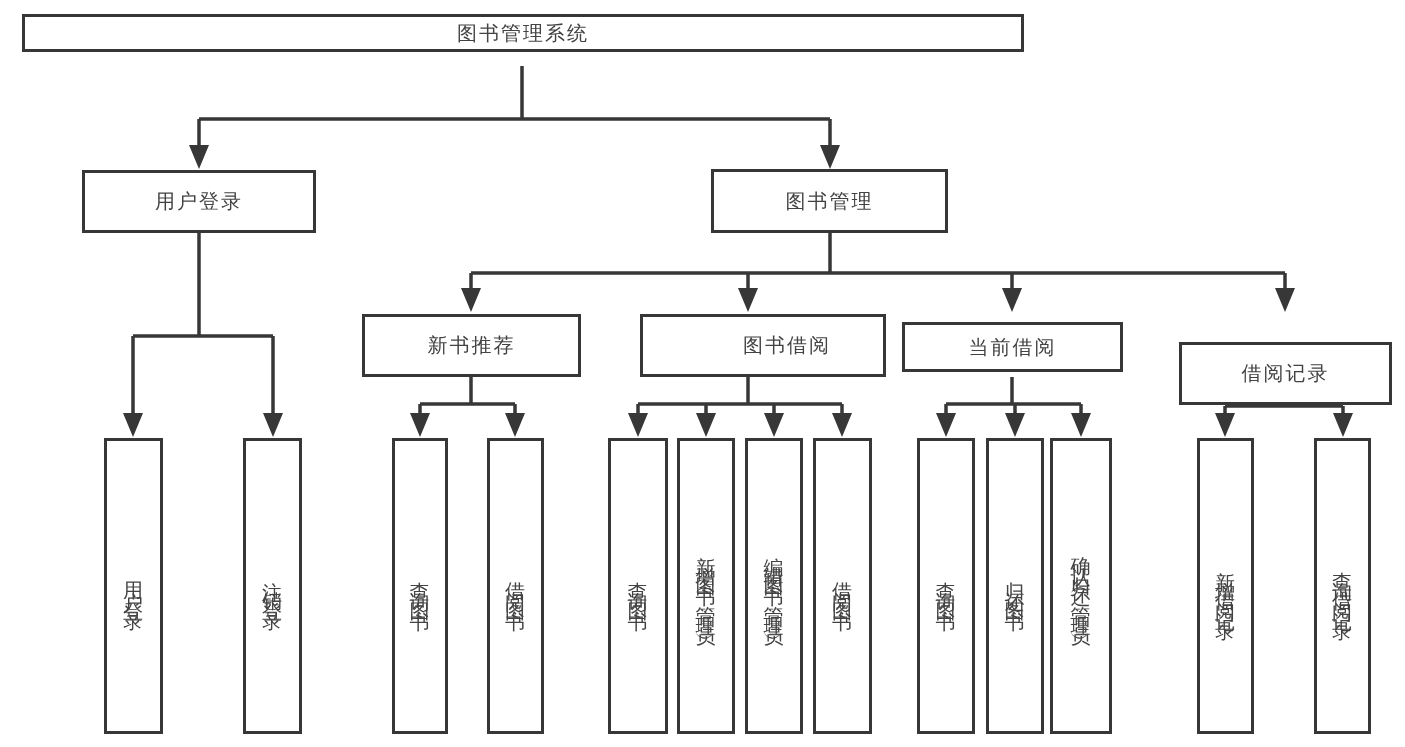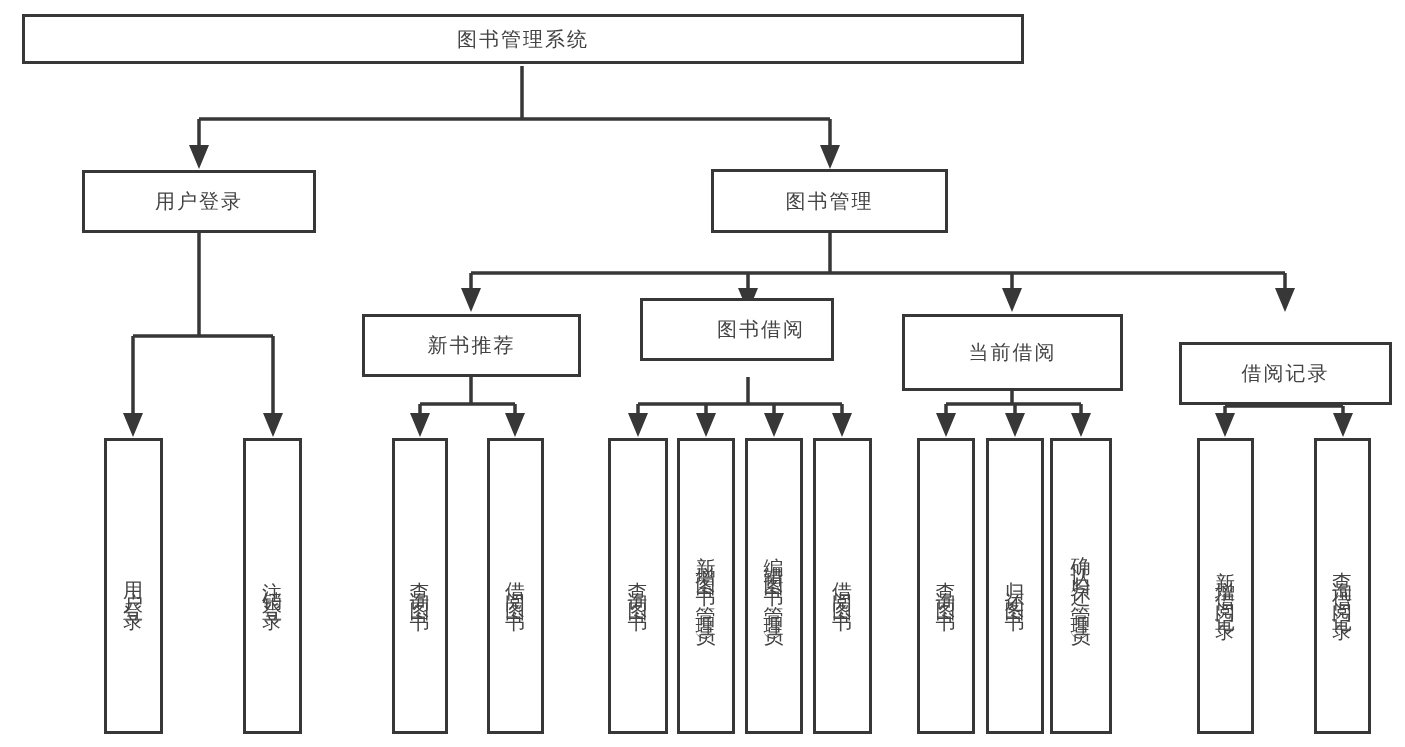--- a/index.html
+++ b/index.html
@@ -64,38 +64,38 @@
          M461 288 L481 288 L471 312 Z M738 288 L758 288 L748 312 Z
          M1002 288 L1022 288 L1012 312 Z M1275 288 L1295 288 L1285 312 Z
          M410 413 L430 413 L420 437 Z M505 413 L525 413 L515 437 Z
          M628 413 L648 413 L638 437 Z M696 413 L716 413 L706 437 Z
          M764 413 L784 413 L774 437 Z M832 413 L852 413 L842 437 Z
          M936 413 L956 413 L946 437 Z M1005 413 L1025 413 L1015 437 Z
          M1071 413 L1091 413 L1081 437 Z
          M1215 413 L1235 413 L1225 437 Z M1333 413 L1353 413 L1343 437 Z" fill="#373737" stroke="none"></path>
   </svg>
 
-  <div class="node hnode" style="left:22px;top:14px;width:1002px;height:50px;">
+  <div class="node hnode" style="left:22px;top:14px;width:1002px;height:38px;">
     <span>图书管理系统</span>
   </div>
 
   <div class="node hnode" style="left:82px;top:170px;width:234px;height:63px;">
     <span>用户登录</span>
   </div>
   <div class="node hnode" style="left:711px;top:169px;width:237px;height:64px;">
     <span>图书管理</span>
   </div>
 
   <div class="node hnode" style="left:362px;top:314px;width:219px;height:63px;">
     <span>新书推荐</span>
   </div>
-  <div class="node hnode" style="left:640px;top:298px;width:194px;height:63px;padding-left:48px;">
+  <div class="node hnode" style="left:640px;top:314px;width:246px;height:63px;padding-left:48px;">
     <span>图书借阅</span>
   </div>
-  <div class="node hnode" style="left:902px;top:314px;width:221px;height:77px;">
+  <div class="node hnode" style="left:902px;top:322px;width:221px;height:50px;">
     <span>当前借阅</span>
   </div>
   <div class="node hnode" style="left:1179px;top:314px;width:213px;height:63px;margin-top:28px;">
     <span>借阅记录</span>
   </div>
 
   <div class="node leaf" style="left:104px;top:438px;width:59px;height:296px;">
     <span>用户登录</span>
   </div>
   <div class="node leaf" style="left:243px;top:438px;width:59px;height:296px;">

